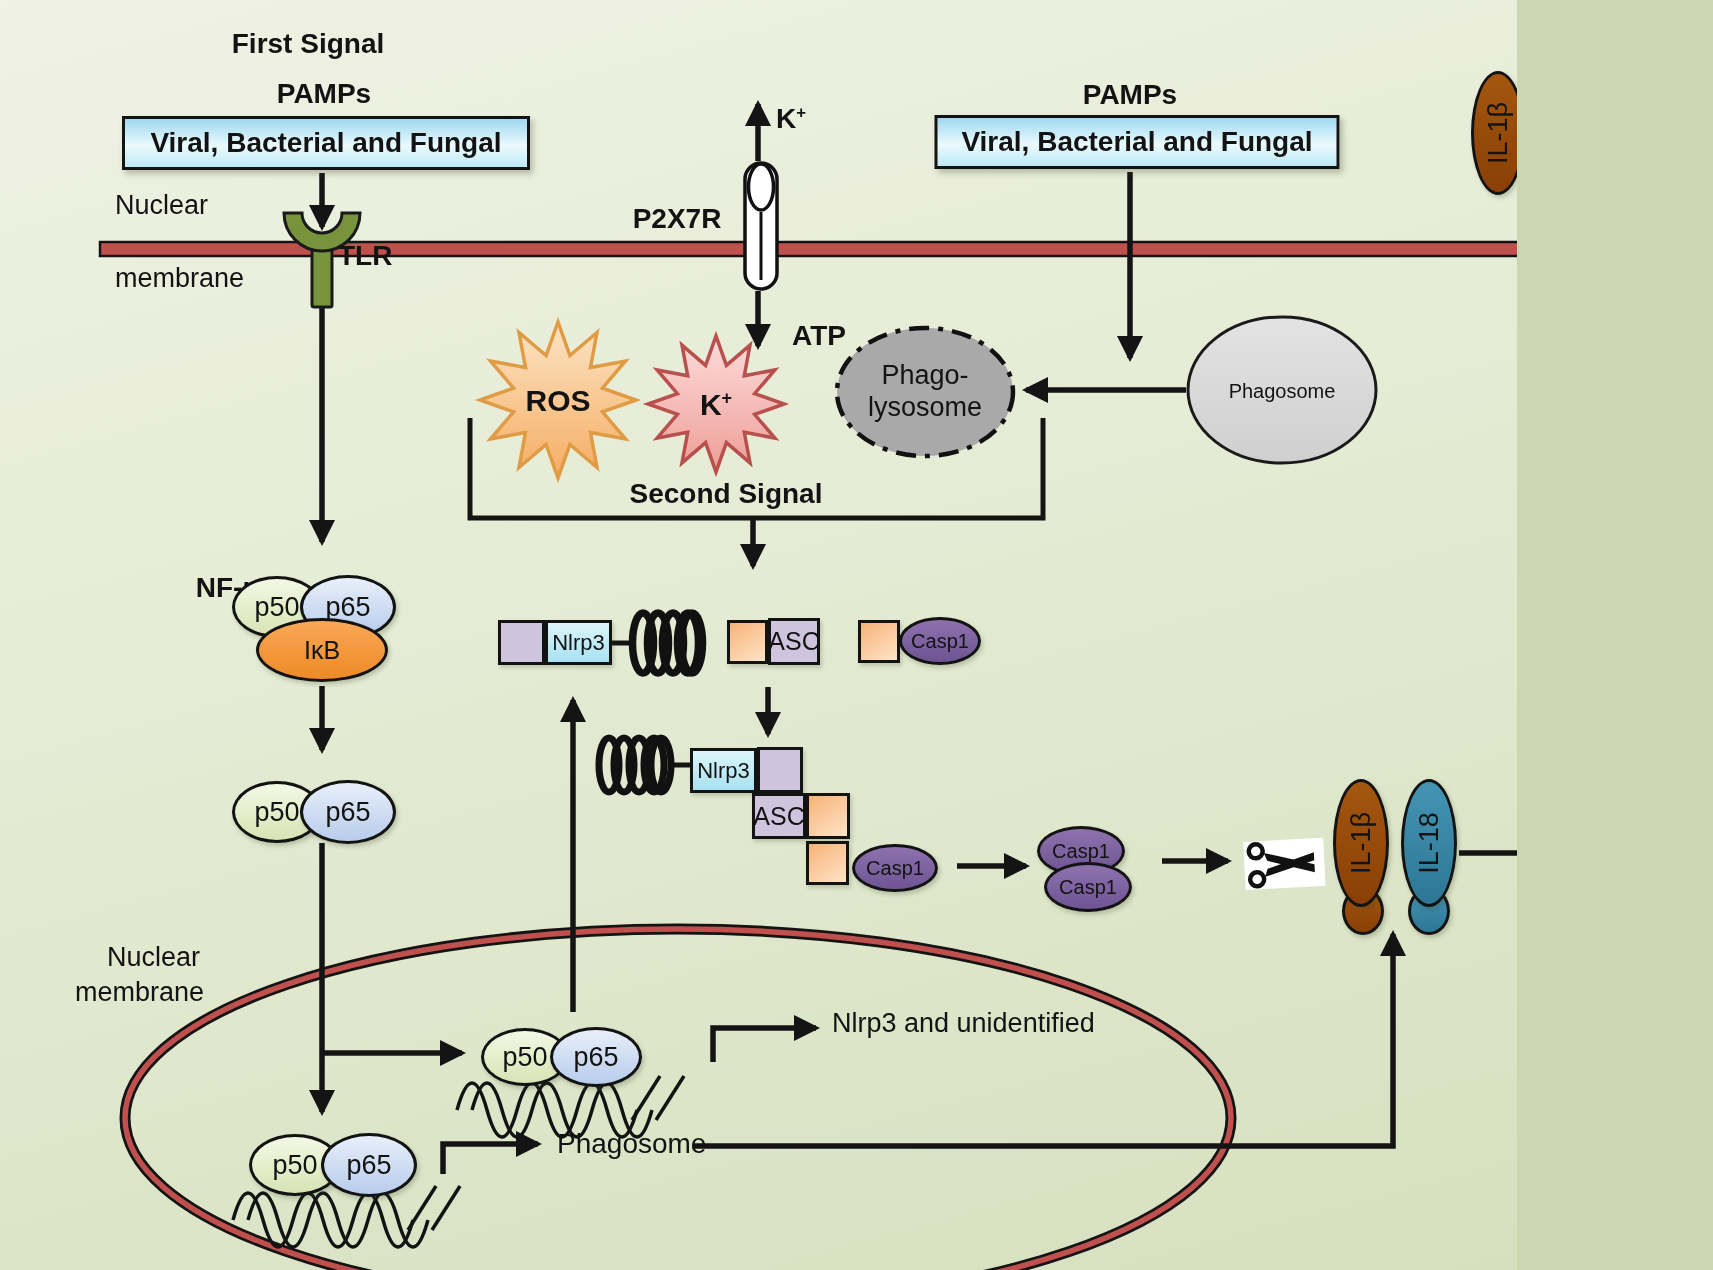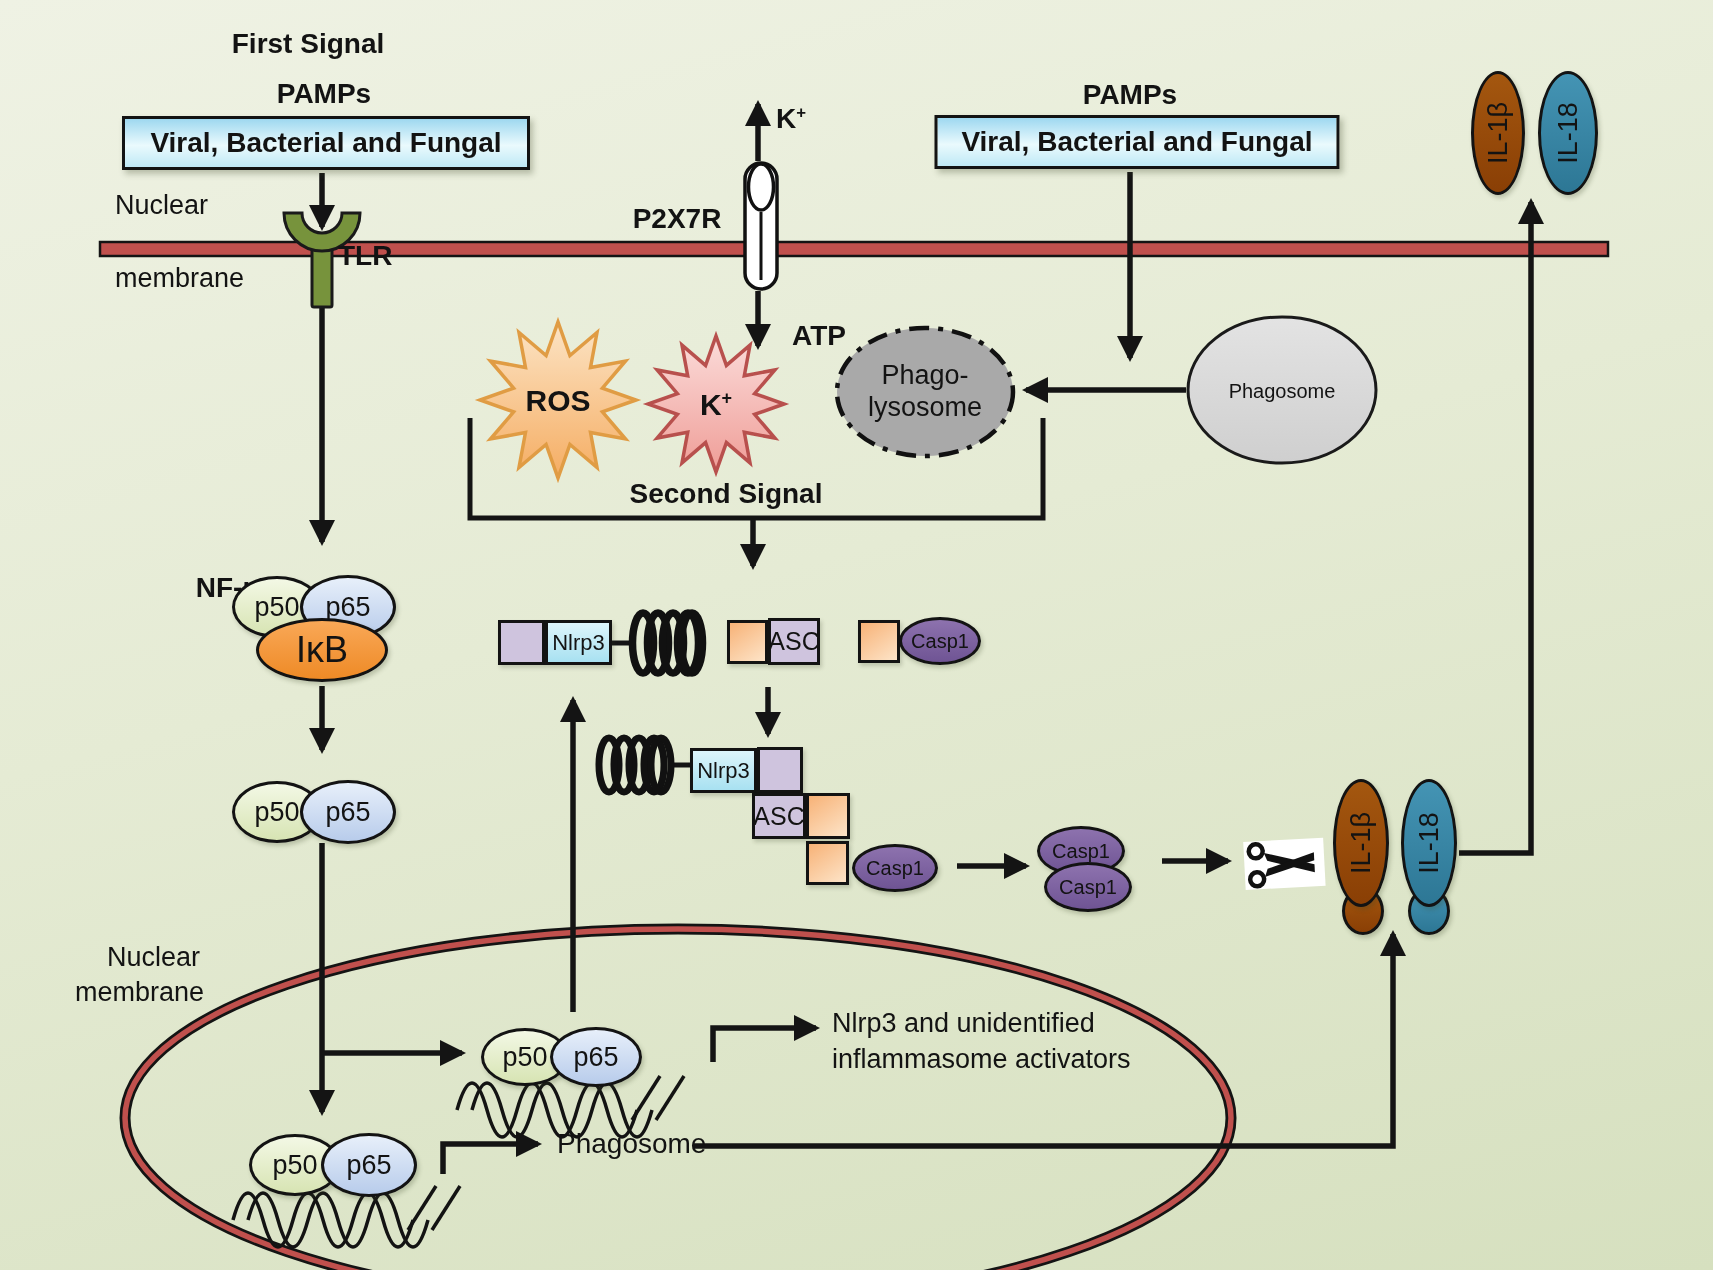--- a/index.html
+++ b/index.html
@@ -1,18 +1,18 @@
 <!DOCTYPE html>
 <html><head>
 <meta charset="utf-8">
 <style>
   * { box-sizing: border-box; margin: 0; padding: 0; }
   html,body { background:#ccd6b0; }
   .canvas {
-    position: relative; width: 1713px; height: 1270px; overflow: hidden;
+    position: relative; width: 1517px; height: 1270px; overflow: hidden;
     background: linear-gradient(165deg, #eff2e4 0%, #e5ebd4 45%, #d6e0bf 100%);
     font-family: "Liberation Sans", sans-serif; color: #131313;
   }
   svg.layer { position:absolute; left:0; top:0; }
   .abs { position: absolute; }
   .c   { position: absolute; transform: translate(-50%,-50%); }
   .h   { font-weight: bold; font-size: 28px; white-space: nowrap; }
   .t   { font-size: 27px; white-space: nowrap; }
   .bigbox {
     display:flex; align-items:center; justify-content:center;
@@ -21,21 +21,21 @@
     box-shadow: 3px 4px 6px rgba(60,70,40,.30);
   }
   .ell {
     position:absolute; transform:translate(-50%,-50%);
     border: 3px solid #131313; border-radius: 50%;
     display:flex; align-items:center; justify-content:center; font-size:27px;
     box-shadow: 2px 3px 4px rgba(60,70,40,.25);
   }
   .p50 { background: linear-gradient(180deg,#f3f8e5,#d7e4b3); }
   .p65 { background: linear-gradient(180deg,#e7effa,#b8cceb); }
-  .ikb { background: linear-gradient(180deg,#f9a857,#ee8a26); font-size:36px; }
+  .ikb { background: linear-gradient(180deg,#f9a857,#ee8a26); font-size:25px; }
   .casp{ background: linear-gradient(180deg,#8d72ae,#6f5494); font-size:20px; }
   .sq  { position:absolute; border:3px solid #131313; box-shadow:2px 3px 4px rgba(60,70,40,.22);}
   .lav { background:#cfc4de; }
   .peach { background: linear-gradient(145deg,#f7b277,#fde4c8); }
   .cyanbox { background: linear-gradient(180deg,#ddf5fb,#a8e1f1);
     display:flex; align-items:center; justify-content:center; font-size:22px;text-align:center; }
   .ascbox { display:flex; align-items:center; justify-content:center; font-size:25px; }
   .il { position:absolute; transform:translate(-50%,-50%); border:3px solid #131313;
         border-radius:50%; box-shadow:2px 3px 4px rgba(60,70,40,.25); }
   .il1b { background: linear-gradient(180deg,#a4570f,#8a3f05); }
@@ -229,16 +229,15 @@
   <div class="abs t" style="left:75px; top:942px;margin-left:32px;">Nuclear</div>
   <div class="abs t" style="left:75px; top:977px;">membrane</div>
 
   <div class="ell p50" style="left:525px; top:1057px; width:88px; height:58px;">p50</div>
   <div class="ell p65" style="left:596px; top:1057px; width:92px; height:60px;">p65</div>
 
   <div class="ell p50" style="left:295px; top:1165px; width:92px; height:62px;">p50</div>
   <div class="ell p65" style="left:369px; top:1165px; width:96px; height:64px;">p65</div>
 
   <div class="abs t" style="left:832px; top:1008px;">Nlrp3 and unidentified</div>
-  <div class="abs t" style="left:832px; top:1044px;">inflammasome activators</div>
   <div class="abs t" style="left:557px; top:1128px; font-size:28px;">Phagosome</div>
 
 </div>
 
 </body></html>

